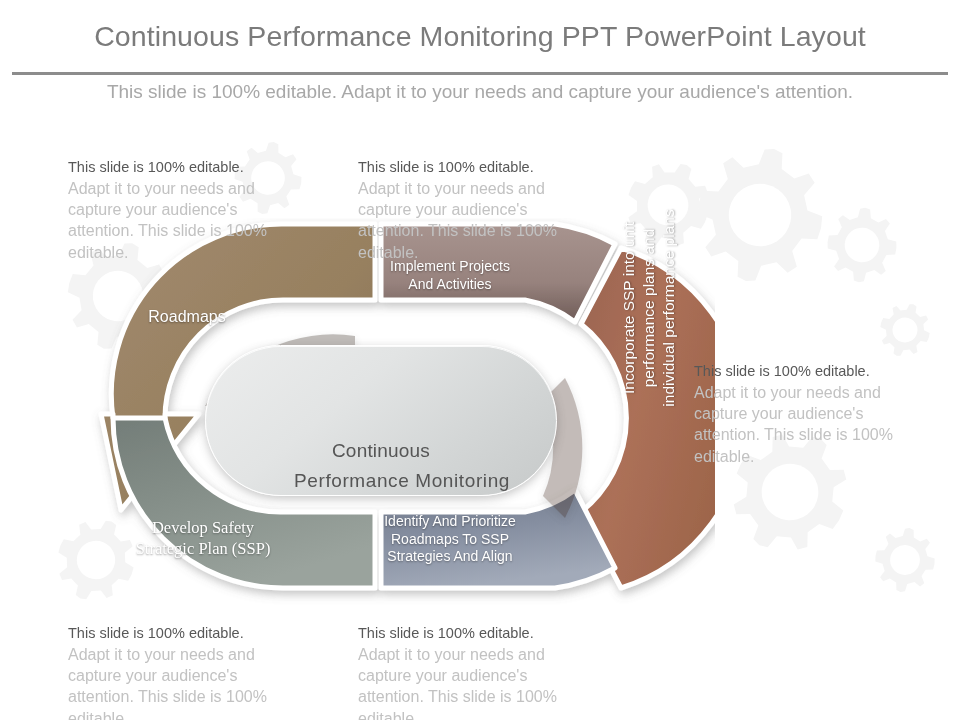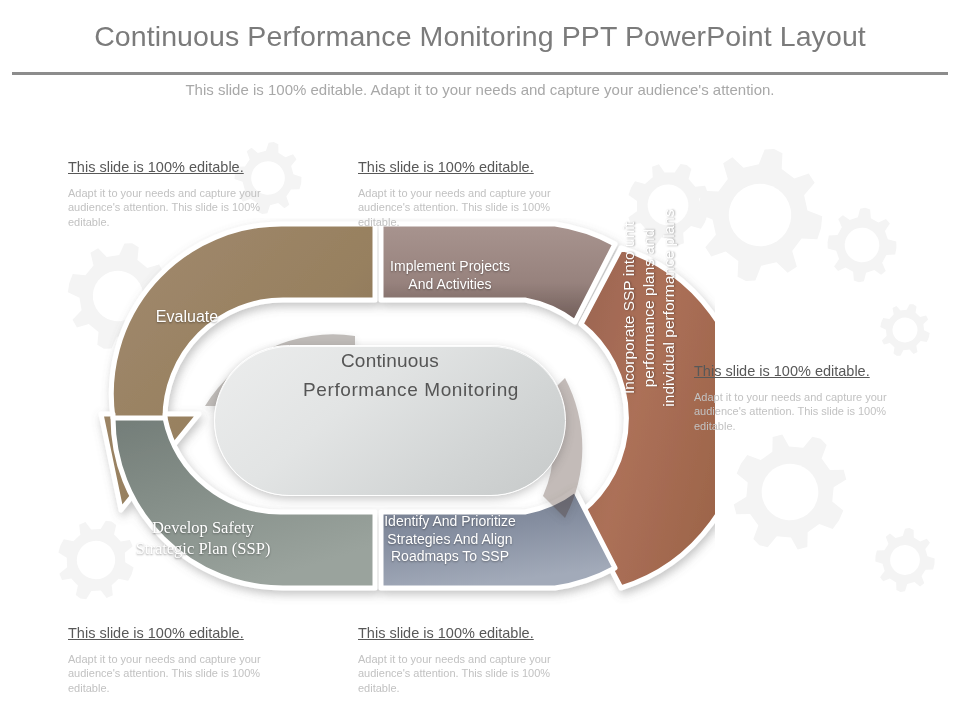--- a/index.html
+++ b/index.html
@@ -51,74 +51,73 @@
     height: 3px;
     background: #8c8c8c;
     z-index: 6;
   }
   .subtitle {
     position: absolute;
     left: 0;
     top: 81px;
     width: 960px;
     text-align: center;
-    font-size: 15px;
+    font-size: 19px;
     color: #a8a8a8;
     z-index: 6;
   }
 
   
   .callout {
     position: absolute;
     z-index: 6;
   }
   .callout .c-head {
     font-size: 14.5px;
     color: #585858;
     line-height: 1.28;
     white-space: nowrap;
-    text-decoration: underline;
   }
   .callout .c-body {
-    font-size: 11px;
+    font-size: 16px;
     color: #c2c2c2;
     line-height: 1.34;
-    margin-top: 9px;
+    margin-top: 1px;
   }
   #callout-tl { left: 68px;  top: 158px; width: 210px; }
   #callout-tc { left: 358px; top: 158px; width: 210px; }
   #callout-r  { left: 694px; top: 362px; width: 212px; }
   #callout-bl { left: 68px;  top: 624px; width: 210px; }
   #callout-bc { left: 358px; top: 624px; width: 210px; }
 
   
   .diagram {
     position: absolute;
     left: 55px;
     top: 218px;
     width: 660px;
     height: 400px;
     z-index: 3;
   }
 
   
   .center-pill {
     position: absolute;
-    left: 214px;
+    left: 205px;
     top: 345px;
     width: 352px;
     height: 151px;
     border-radius: 76px;
     background: linear-gradient(140deg, #eceded 0%, #e2e4e4 38%, #d2d5d5 72%, #c6c9c9 100%);
     box-shadow: 0 3px 10px rgba(70,70,70,0.30),
                 inset 0 1px 0 rgba(255,255,255,0.85);
     border: 1px solid #ffffff;
     box-sizing: border-box;
     display: flex;
-    align-items: flex-start;
+    align-items: flex-end;
     justify-content: center;
     z-index: 5;
   }
   .center-text {
     text-align: center;
     font-size: 19px;
     color: #555555;
     line-height: 1.55;
     letter-spacing: 0.2px;
   }
@@ -280,43 +279,43 @@
   </svg>
 
   <div class="center-pill">
     <div class="center-text">
       <div class="ln1">Continuous</div>
       <div class="ln2">Performance  Monitoring</div>
     </div>
   </div>
 
   <div class="seg-label" id="label-evaluate">
-    <div>Evaluate</div>
+    <div>Roadmaps</div>
   </div>
 
   <div class="seg-label" id="label-implement">
     <div>Implement Projects</div>
     <div>And Activities</div>
   </div>
 
   <div class="seg-label" id="label-incorporate">
     <div>Incorporate SSP into unit</div>
     <div>performance plans and</div>
     <div>individual performance plans</div>
   </div>
 
   <div class="seg-label" id="label-develop">
     <div>Develop Safety</div>
     <div>Strategic Plan (SSP)</div>
   </div>
 
   <div class="seg-label" id="label-identify">
     <div>Identify And Prioritize</div>
+    <div>Roadmaps To SSP</div>
     <div>Strategies And Align</div>
-    <div>Roadmaps To SSP</div>
   </div>
 
   <div class="callout" id="callout-tl">
     <div class="c-head">This slide is 100% editable.</div>
     <div class="c-body">Adapt it to your needs and capture your audience's attention. This slide is 100% editable.</div>
   </div>
 
   <div class="callout" id="callout-tc">
     <div class="c-head">This slide is 100% editable.</div>
     <div class="c-body">Adapt it to your needs and capture your audience's attention. This slide is 100% editable.</div>

